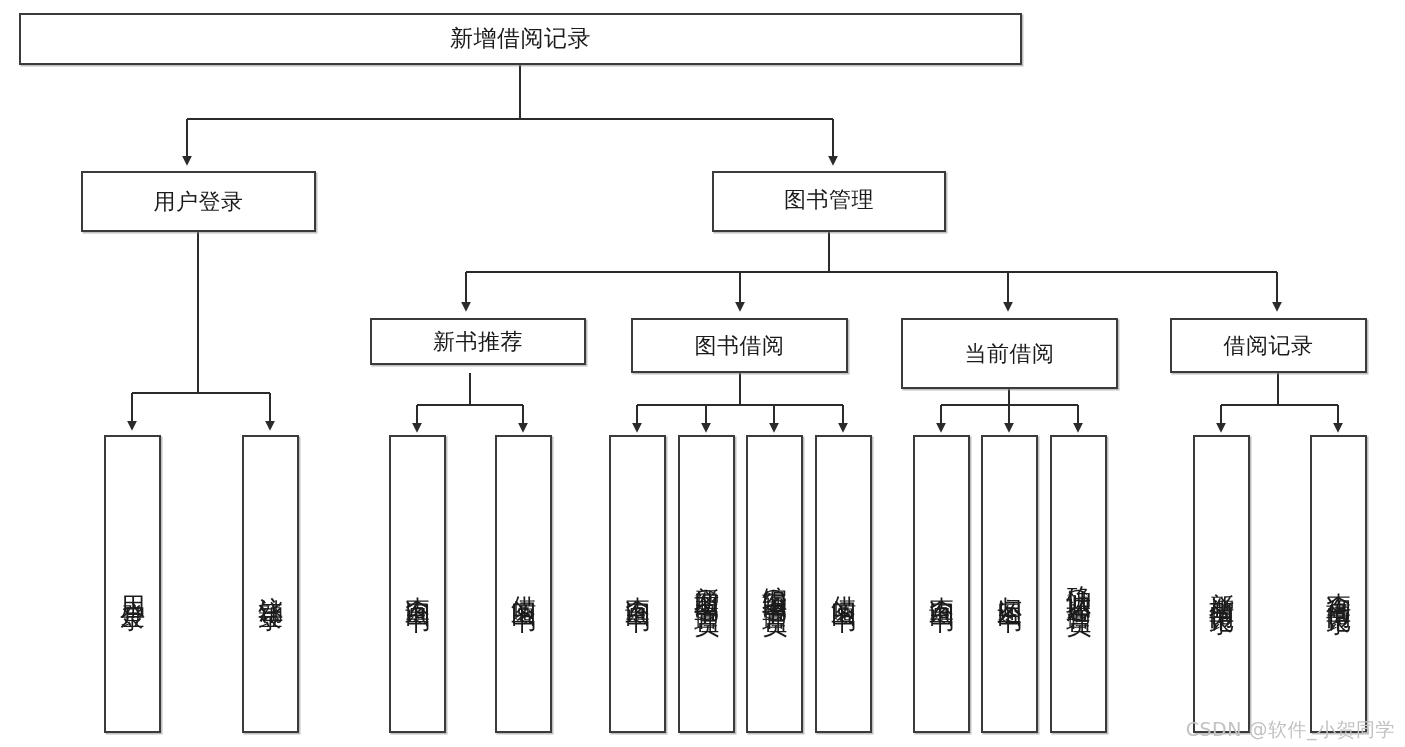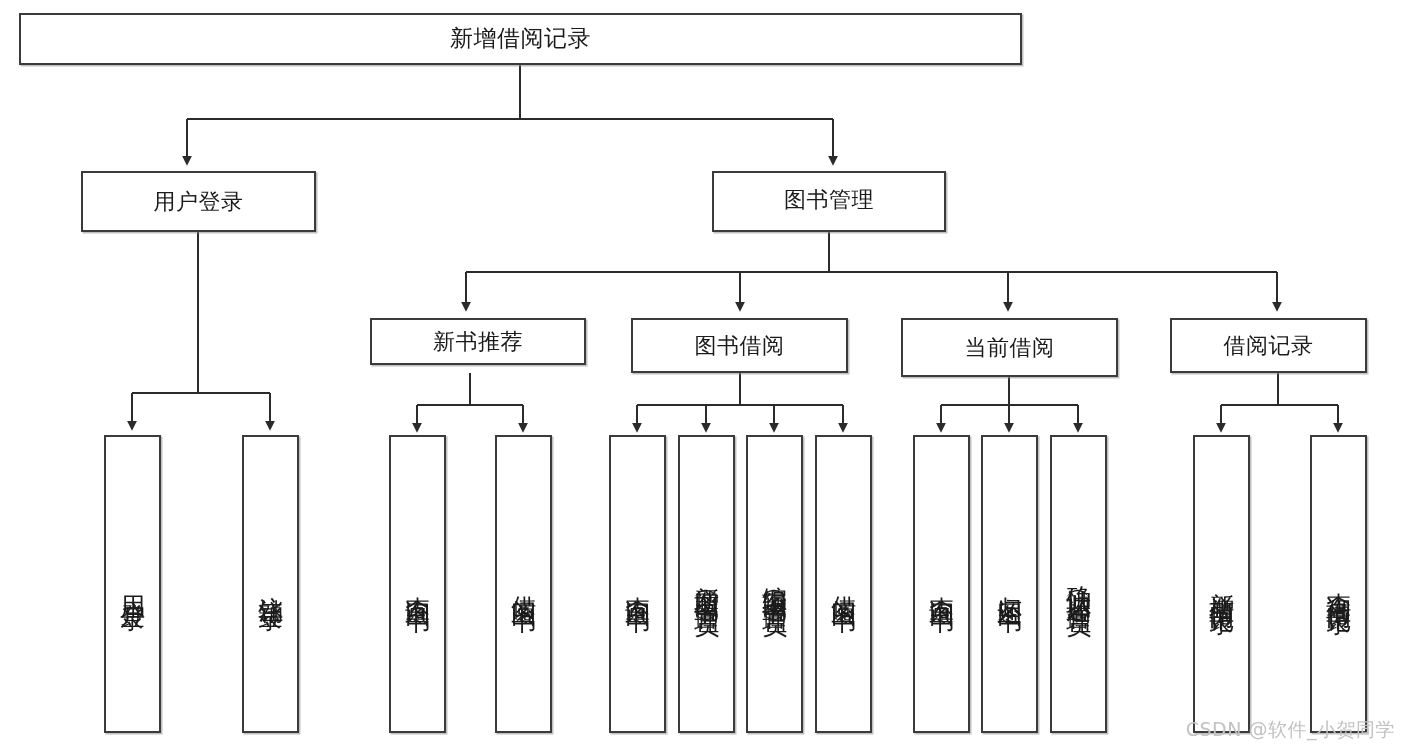--- a/index.html
+++ b/index.html
@@ -142,21 +142,21 @@
   </div>
 
   <div class="node h" style="left:362px; top:318px; width:216px; height:47px;margin-left:8px;">
     <span class="label">新书推荐</span>
   </div>
 
   <div class="node h" style="left:631px; top:318px; width:217px; height:55px;text-align:center;">
     <span class="label">图书借阅</span>
   </div>
 
-  <div class="node h" style="left:901px; top:318px; width:217px; height:59px;">
+  <div class="node h" style="left:901px; top:318px; width:217px; height:71px;">
     <span class="label">当前借阅</span>
   </div>
 
   <div class="node h" style="left:1170px; top:318px; width:197px; height:55px;">
     <span class="label">借阅记录</span>
   </div>
 
   <div class="node v" style="left:104px; top:435px; width:57px; height:298px;">
     <span class="label">用户登录</span>
   </div>

